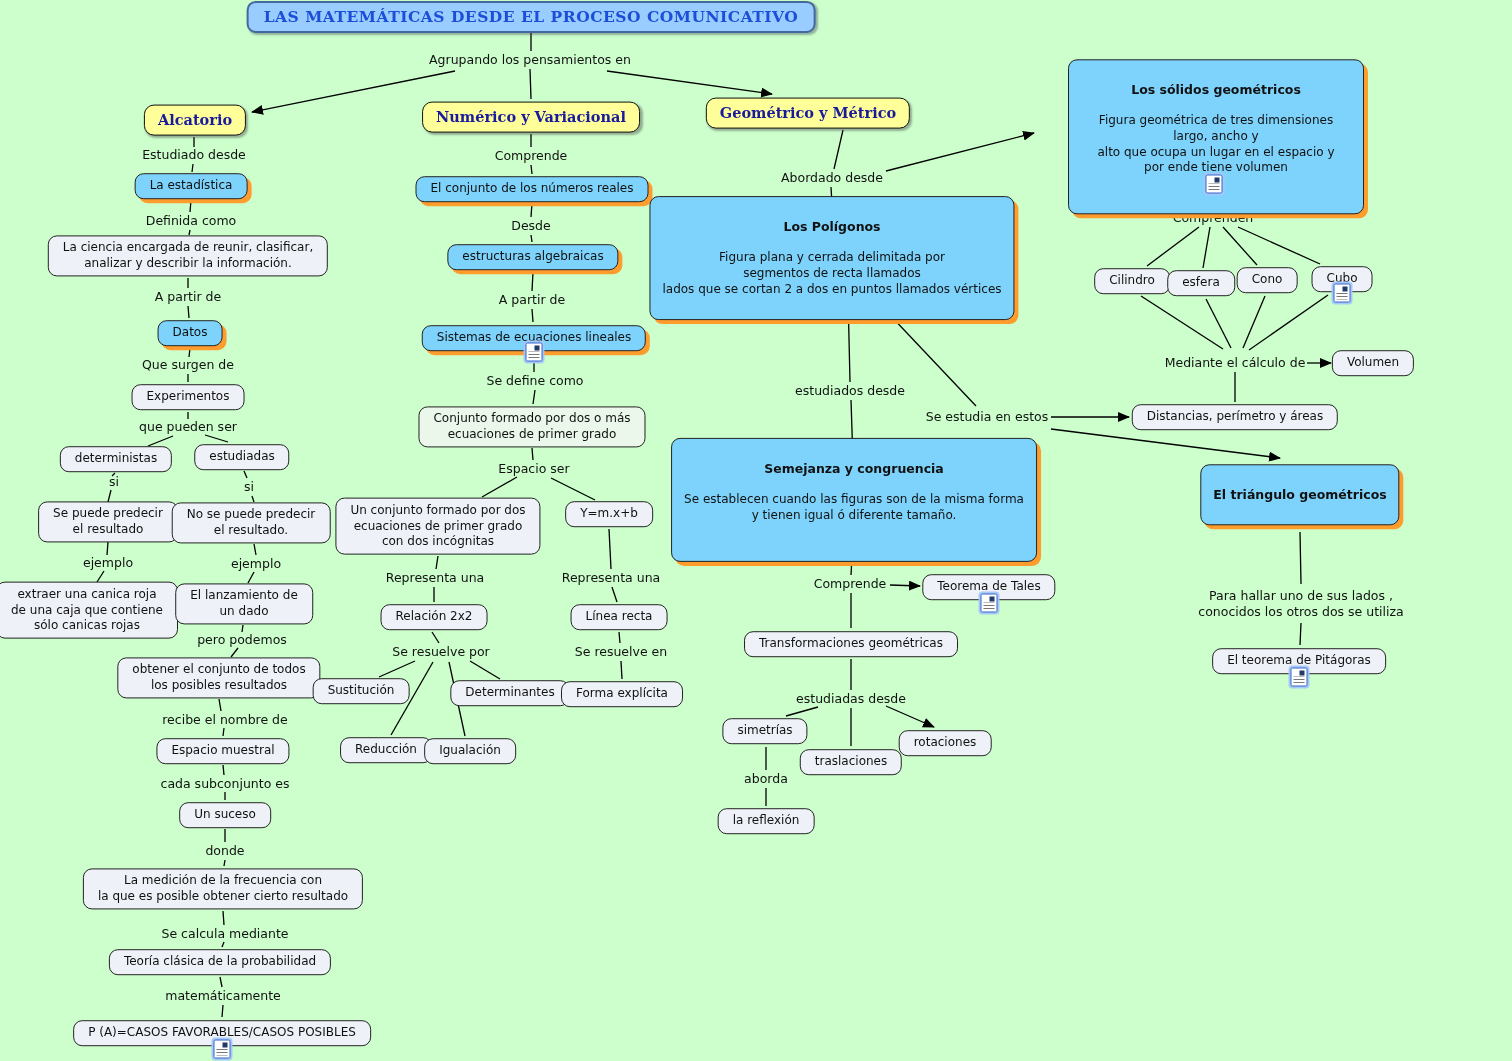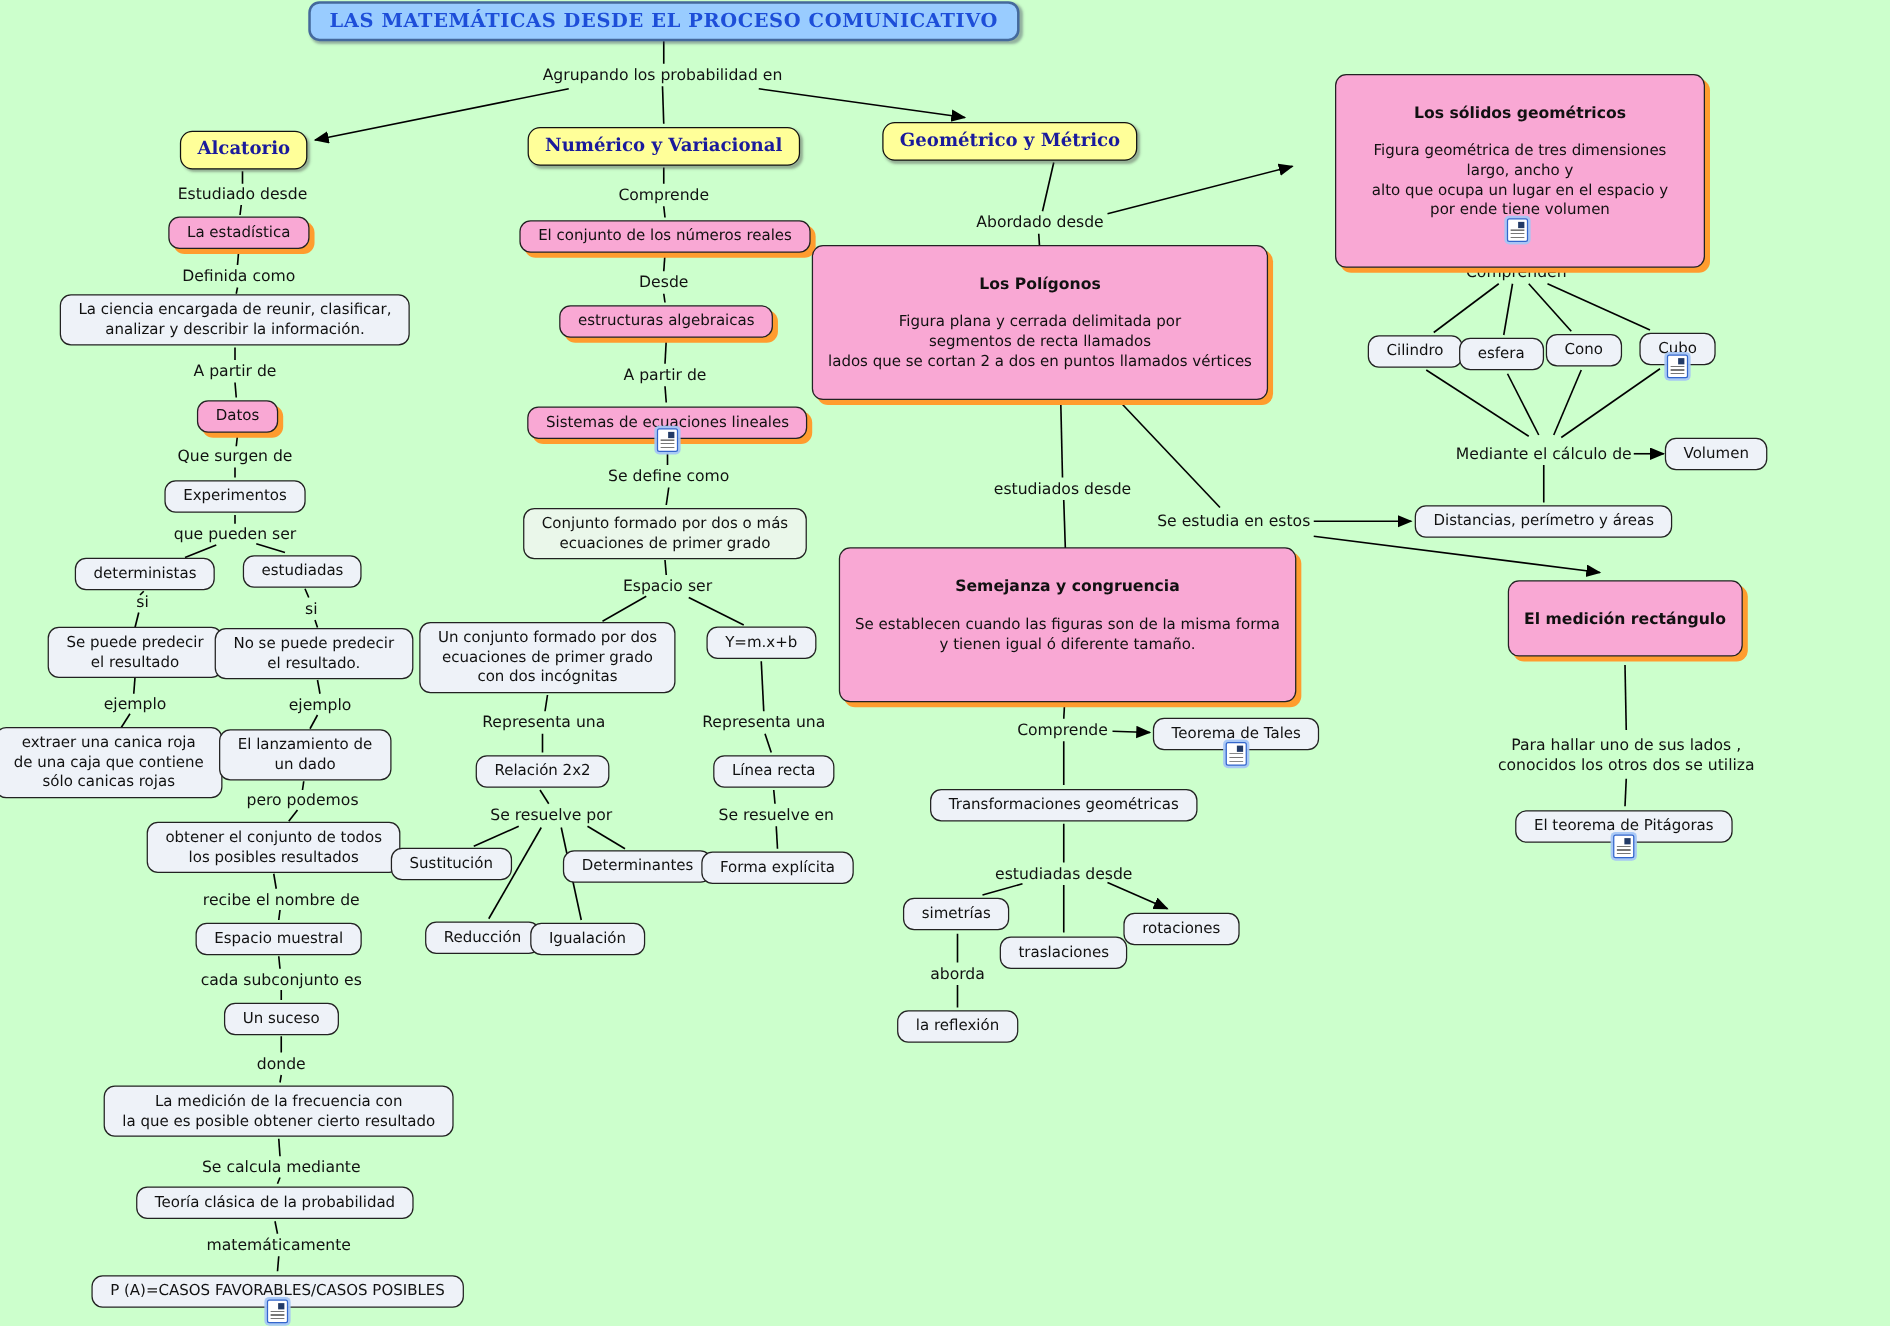--- a/index.html
+++ b/index.html
@@ -12,21 +12,21 @@
   .n{
     position:absolute; transform:translate(-50%,-50%);
     white-space:pre-line; text-align:center; z-index:2;
     font-size:12px; line-height:1.3;
   }
   .lbl{ color:#111; font-size:12.5px; z-index:2; }
   .box{
     background:#eef2f8; border:1.3px solid #222; border-radius:9px;
     padding:4px 14px;
   }
-  .green{ background:#f9a8d4; }
+  .green{ background:#7dd3fc; }
   .glight{ background:#eaf7ea; }
   .oshadow{ box-shadow:4px 4px 0 #ff9c2e; }
   .headed .t{ font-weight:bold; font-size:12.5px; }
   .headed{ padding:6px 12px; }
   .padbottom{ padding-bottom:22px; }
   .topic{
     background:#ffff99; border:1.6px solid #111; border-radius:10px;
     padding:5px 13px; font-family:"DejaVu Serif", serif; font-weight:bold;
     font-size:14.5px; color:#1a1a9c; box-shadow:2px 2px 2px rgba(80,80,80,.45);
     white-space:nowrap;
@@ -158,21 +158,21 @@
       <line x1="1301" y1="623" x2="1300" y2="645"></line>
     </g>
   </svg>
 
   <div class="n map-title" style="left:531px;top:17px">LAS MATEMÁTICAS DESDE EL PROCESO COMUNICATIVO</div>
 
   <div class="n topic" style="left:195px;top:120px">Alcatorio</div>
   <div class="n topic" style="left:531px;top:117px">Numérico y Variacional</div>
   <div class="n topic" style="left:808px;top:113px">Geométrico y Métrico</div>
 
-  <div class="n lbl" style="left:530px;top:60px">Agrupando los probabilidad en</div>
+  <div class="n lbl" style="left:530px;top:60px">Agrupando los pensamientos en</div>
   <div class="n lbl" style="left:194px;top:155px">Estudiado desde</div>
   <div class="n lbl" style="left:191px;top:221px">Definida como</div>
   <div class="n lbl" style="left:188px;top:297px">A partir de</div>
   <div class="n lbl" style="left:188px;top:365px">Que surgen de</div>
   <div class="n lbl" style="left:188px;top:427px">que pueden ser</div>
   <div class="n lbl" style="left:114px;top:482px">si</div>
   <div class="n lbl" style="left:249px;top:487px">si</div>
   <div class="n lbl" style="left:108px;top:563px">ejemplo</div>
   <div class="n lbl" style="left:256px;top:564px">ejemplo</div>
   <div class="n lbl" style="left:242px;top:640px">pero podemos</div>
@@ -267,21 +267,21 @@
 alto que ocupa un lugar en el espacio y
 por ende tiene volumen</div>
   </div>
   <div class="n box" style="left:1132px;top:281px">Cilindro</div>
   <div class="n box" style="left:1201px;top:283px">esfera</div>
   <div class="n box" style="left:1267px;top:280px">Cono</div>
   <div class="n box" style="left:1342px;top:279px">Cubo</div>
   <div class="n box" style="left:1373px;top:363px">Volumen</div>
   <div class="n box" style="left:1235px;top:417px">Distancias, perímetro y áreas</div>
   <div class="n box green oshadow headed" style="left:1300px;top:495px">
-    <div class="t">El medición rectángulo</div>
+    <div class="t">El triángulo geométricos</div>
   </div>
   <div class="n box" style="left:1299px;top:661px">El teorema de Pitágoras</div>
 
   <div class="res-icon" style="left:534px;top:352px"></div>
   <div class="res-icon" style="left:222px;top:1049px"></div>
   <div class="res-icon" style="left:1214px;top:184px"></div>
   <div class="res-icon" style="left:1342px;top:293px"></div>
   <div class="res-icon" style="left:989px;top:603px"></div>
   <div class="res-icon" style="left:1299px;top:677px"></div>
 

